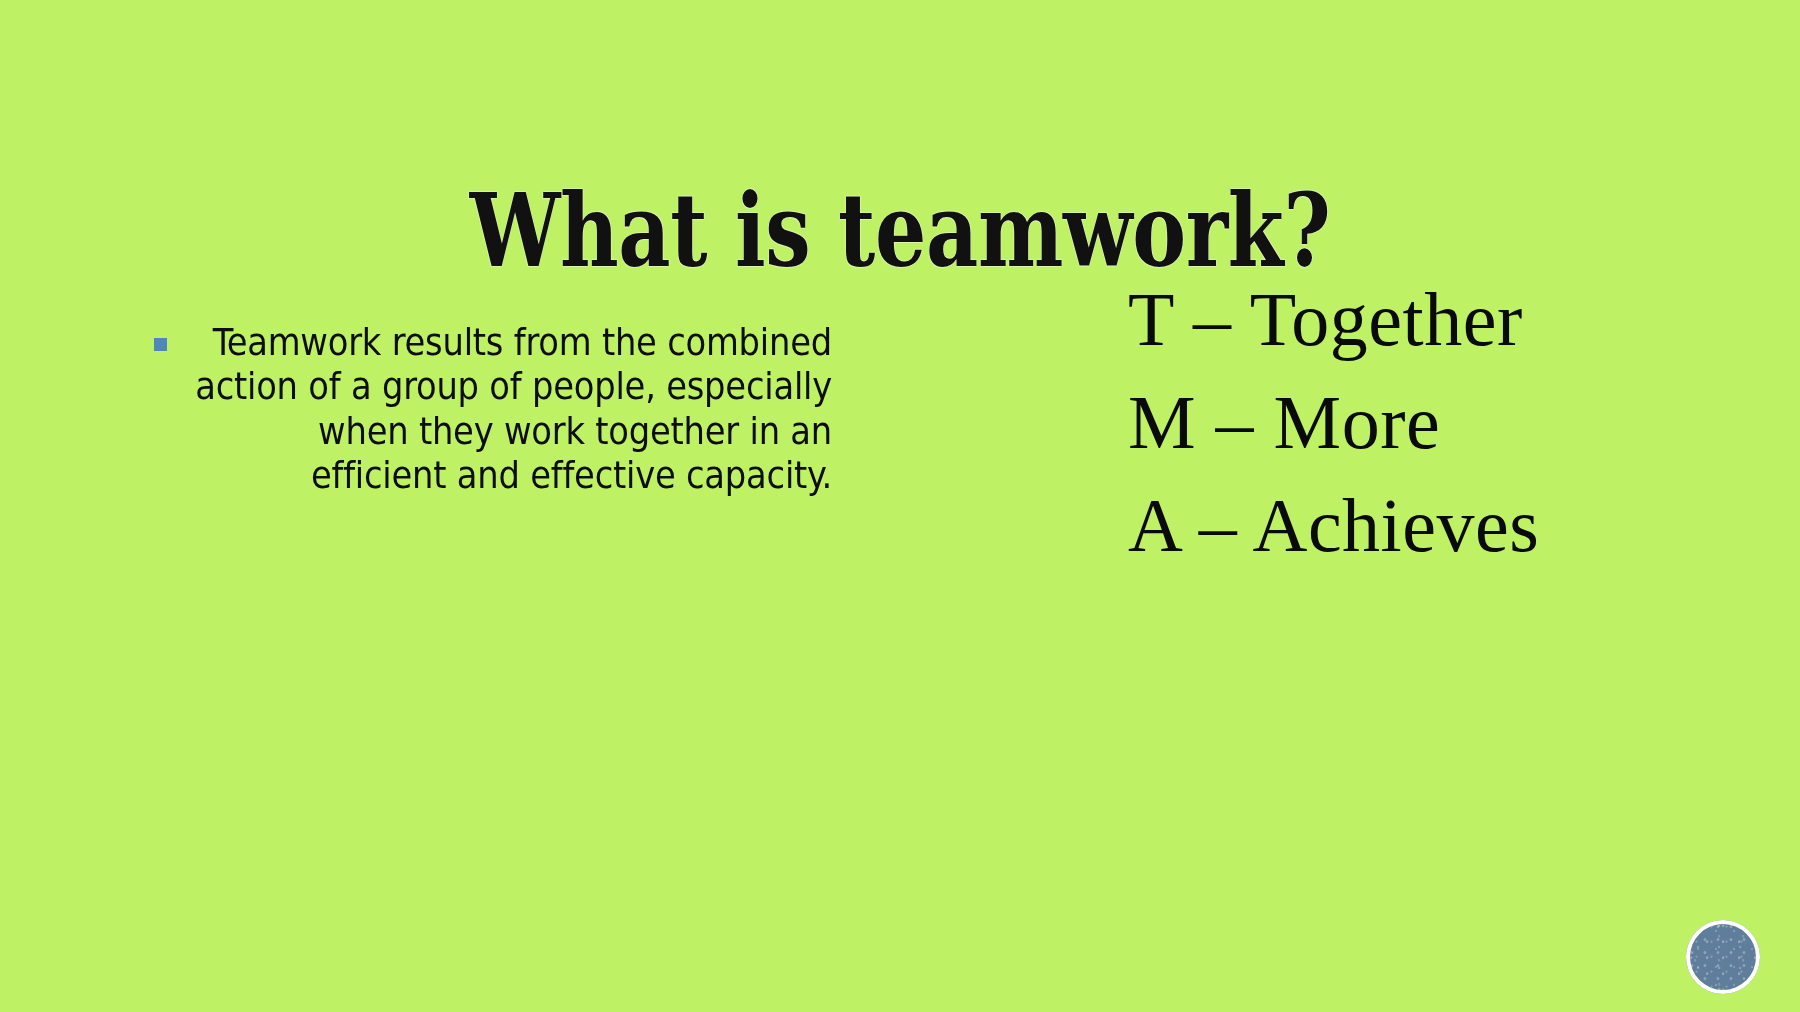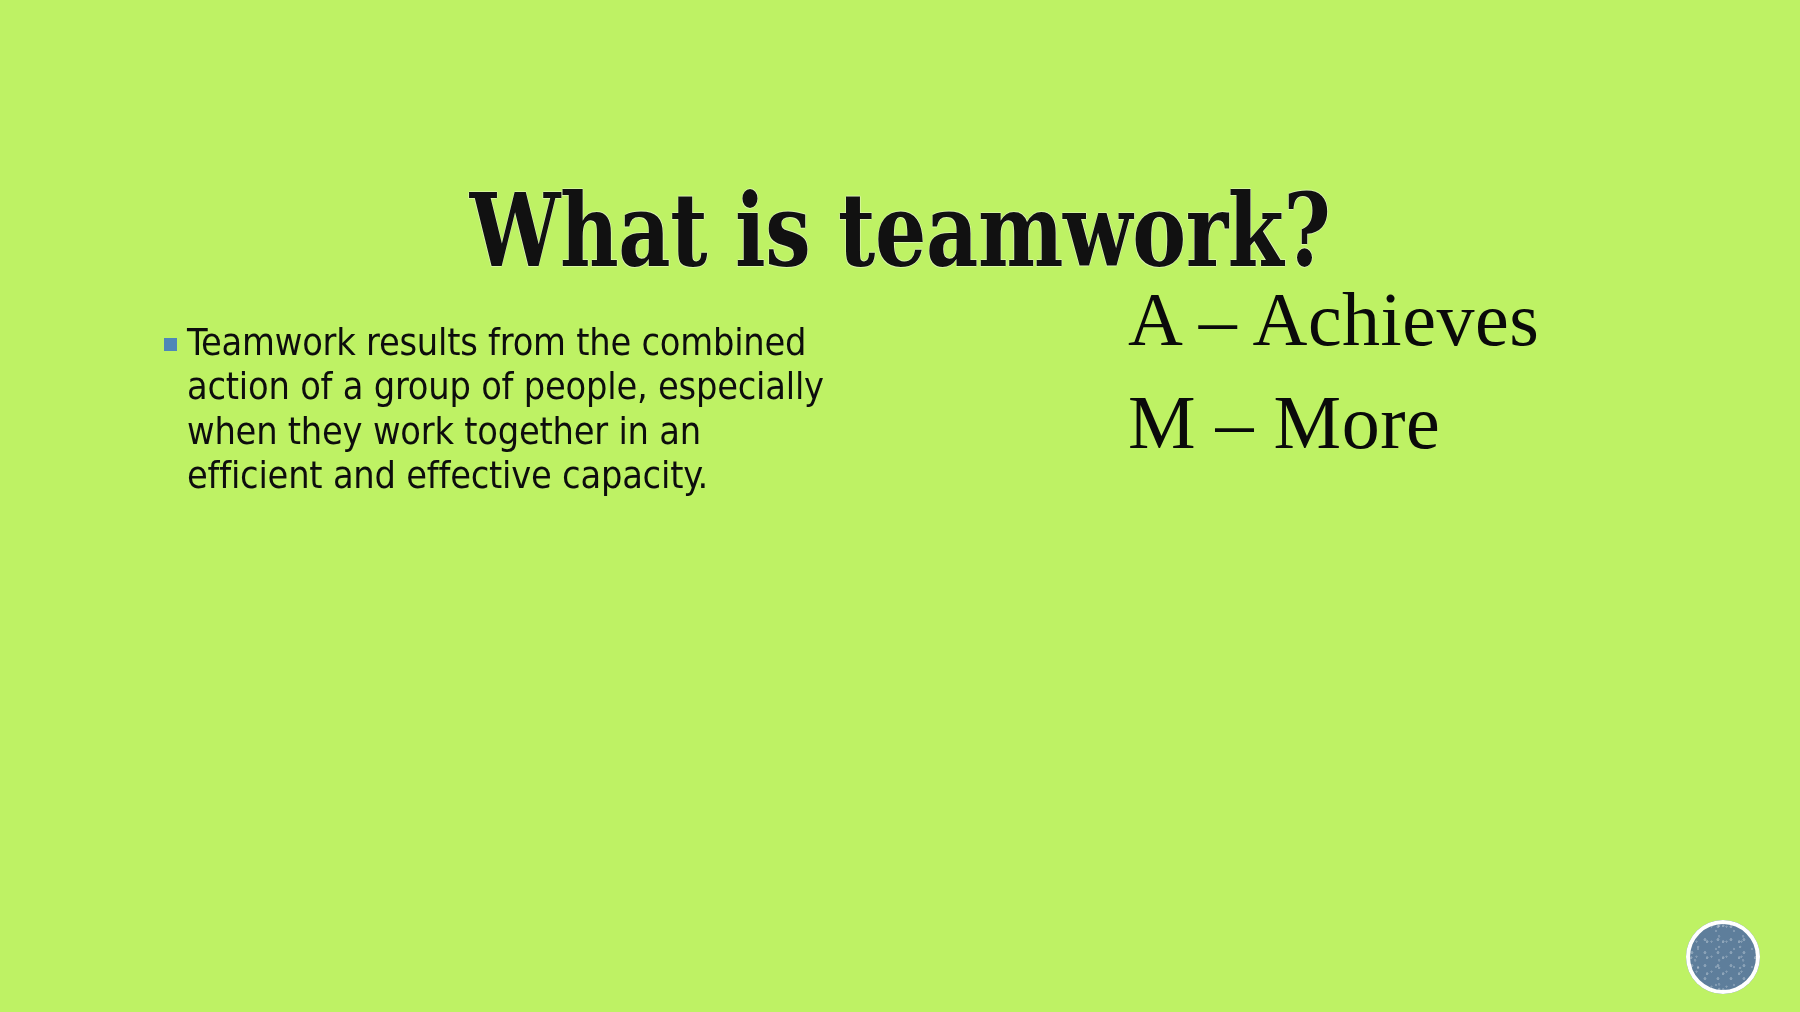--- a/index.html
+++ b/index.html
@@ -41,23 +41,24 @@
     text-shadow:
        0.6px 0 0 rgba(255,255,255,0.55),
       -0.6px 0.5px 0 rgba(255,255,255,0.40),
        0.4px -0.6px 0 rgba(255,255,255,0.35),
       -0.4px -0.4px 0 rgba(255,255,255,0.30);
   }
 
   
   #body-column {
     position: absolute;
-    left: 142px;
+    left: 132px;
     top: 320px;
     width: 700px;
+    text-align: right;
   }
 
   .bullet-item {
     position: relative;
     padding-left: 45px;
     margin-bottom: 32px;
     font-family: "DejaVu Sans Condensed", "Liberation Sans Narrow", "Liberation Sans", sans-serif;
     font-size: 37.5px;
     line-height: 1.18;
     color: #0d0d0d;
@@ -148,22 +149,23 @@
 
     <div class="bullet-item">
       <span class="bullet-marker"></span>
       <span class="bullet-text">Teamwork results from the combined action of a group of people, especially when they work together in an efficient and effective capacity.</span>
     </div>
 
 
   </div>
 
   <div id="acrostic-column">
+    <div class="acrostic-line">T – Together</div>
+    <div class="acrostic-line">M – More</div>
     <div class="acrostic-line">A – Achieves</div>
-    <div class="acrostic-line">M – More</div>
   </div>
 
   <div id="slide-badge">
     <span class="badge-texture"></span>
     <span class="badge-number"></span>
   </div>
 
 </div>
 
 </body></html>

